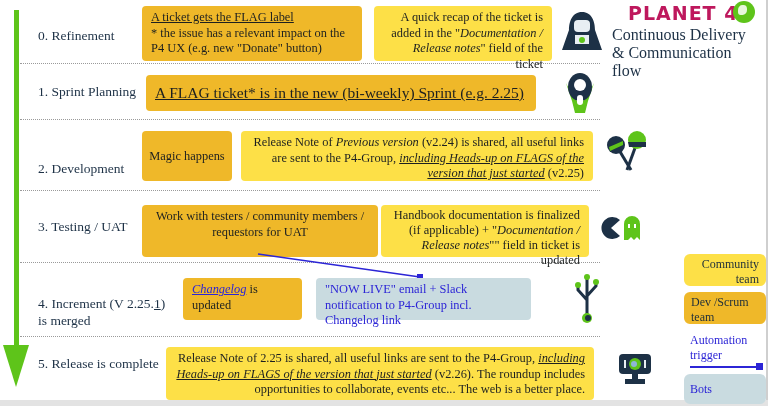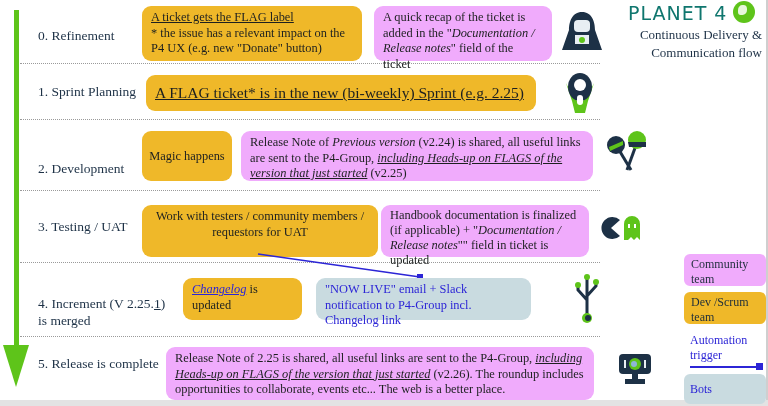--- a/index.html
+++ b/index.html
@@ -15,31 +15,31 @@
 
   
   .flow-line { position: absolute; left: 14px; top: 10px; width: 5px; height: 340px; background: #5ec41a; }
   .flow-arrow { position: absolute; left: 3px; top: 345px; width: 0; height: 0;
     border-left: 13px solid transparent; border-right: 13px solid transparent; border-top: 42px solid #5ec41a; }
 
   .sep { position: absolute; left: 20px; height: 0; border-top: 1px dotted #9a9a9a; }
 
   .stage { position: absolute; font-size: 13.5px; line-height: 17px; color: #1d3146; font-family: "Liberation Serif", serif; }
 
-  .box { position: absolute; border-radius: 9px; font-family: "Liberation Serif", serif; font-size: 12.4px; line-height: 15.5px; padding: 4px 9px; box-sizing: border-box; color: #1d2020; }
+  .box { position: absolute; border-radius: 4px; font-family: "Liberation Serif", serif; font-size: 12.4px; line-height: 15.5px; padding: 4px 9px; box-sizing: border-box; color: #1d2020; }
   .yellow { background: #efb829; }
-  .pink { background: #f0abfc; }
+  .pink { background: #fde047; text-align: right; }
   .blue { background: #c9dbe0; color: #2c25d6; }
   .u { text-decoration: underline; }
   .i { font-style: italic; }
 
-  .title-planet { position: absolute; left: 628px; top: 2px; font-family: "DejaVu Sans", sans-serif; font-weight: normal; font-size: 19px; color: #0f766e; letter-spacing: 1px; }
+  .title-planet { position: absolute; left: 628px; top: 2px; font-family: "DejaVu Sans", sans-serif; font-weight: bold; font-size: 19px; color: #be185d; letter-spacing: 1px; }
   .globe { position: absolute; left: 733px; top: 1px; width: 22px; height: 22px; border-radius: 50%; background: #5ec41a; }
   .globe::after { content: ""; position: absolute; left: 5px; top: 4px; width: 9px; height: 10px; border-radius: 50% 40% 50% 30%; background: #ffffff; opacity: .85; }
-  .subtitle { position: absolute; left: 612px; top: 26px; width: 150px; text-align: right; font-size: 13px; line-height: 18px; color: #1d3146; font-family: "Liberation Serif", serif; }
+  .subtitle { position: absolute; left: 612px; top: 26px; width: 150px; text-align: left; font-size: 16px; line-height: 18px; color: #1d3146; font-family: "Liberation Serif", serif; }
 
   .icon { position: absolute; }
 
   .legend-item { position: absolute; left: 684px; width: 82px; border-radius: 6px; font-size: 12px; line-height: 15px; padding: 3px 7px; box-sizing: border-box; font-family: "Liberation Serif", serif; }
   .legend-trigger { position: absolute; left: 690px; top: 333px; color: #2c25d6; font-size: 12px; line-height: 15px; font-family: "Liberation Serif", serif; }
   .legend-line { position: absolute; left: 690px; top: 366px; width: 68px; height: 2px; background: #2c25d6; }
   .legend-dot { position: absolute; left: 756px; top: 363px; width: 7px; height: 7px; background: #2c25d6; }
 </style>
 </head>
 <body>

